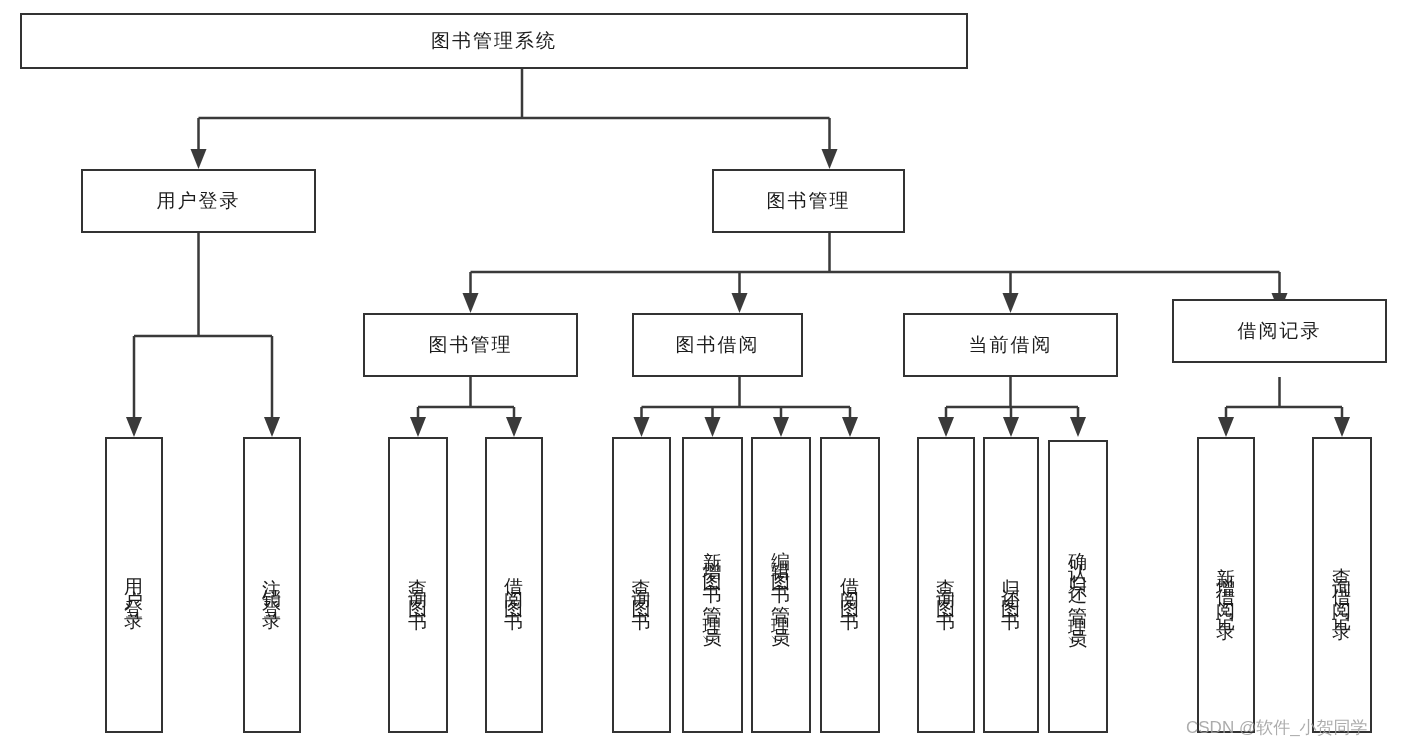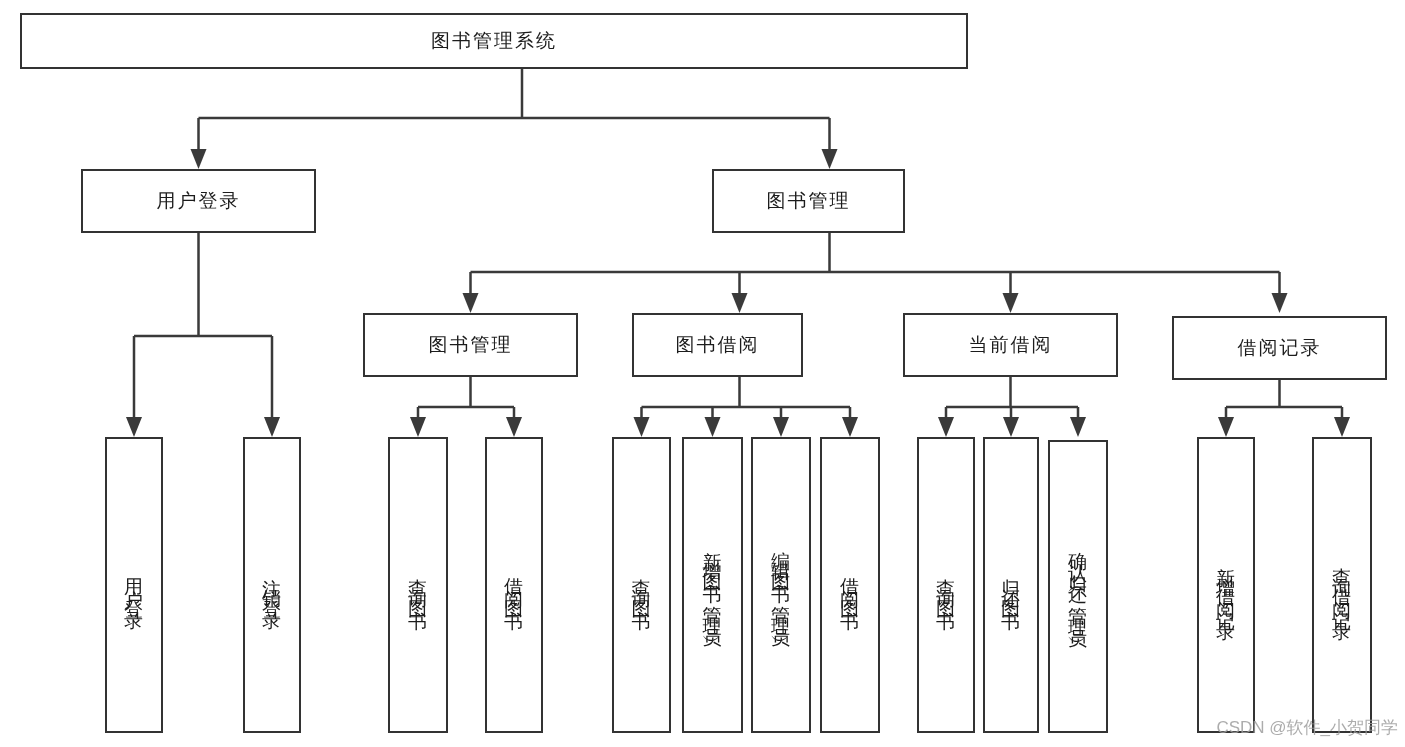--- a/index.html
+++ b/index.html
@@ -46,21 +46,21 @@
   }
   .watermark {
     position: absolute;
     left: 1186px;
     top: 716px;
     width: 212px;
     font-size: 17px;
     color: rgba(158, 158, 158, 0.85);
     white-space: nowrap;
     z-index: 3;
-    text-align: right;
+    text-align: left;
   }
 </style>
 </head>
 <body>
 
 <div id="canvas">
 
   <svg id="wires" width="1405" height="747" viewBox="0 0 1405 747">
     <g stroke="#3a3a3a" stroke-width="2.5" fill="none">
 
@@ -121,21 +121,21 @@
 
   <div class="node h" style="left:363px; top:313px; width:215px; height:64px">
     <span>图书管理</span>
   </div>
   <div class="node h" style="left:632px; top:313px; width:171px; height:64px">
     <span>图书借阅</span>
   </div>
   <div class="node h" style="left:903px; top:313px; width:215px; height:64px">
     <span>当前借阅</span>
   </div>
-  <div class="node h" style="left:1172px; top:316px; width:215px; height:64px">
+  <div class="node h" style="left:1172px; top:299px; width:215px; height:64px">
     <span>借阅记录</span>
   </div>
 
   <div class="node v" style="left:105px; top:437px; width:58px; height:296px">
     <span>用户登录</span>
   </div>
   <div class="node v" style="left:243px; top:437px; width:58px; height:296px">
     <span>注销登录</span>
   </div>
 

